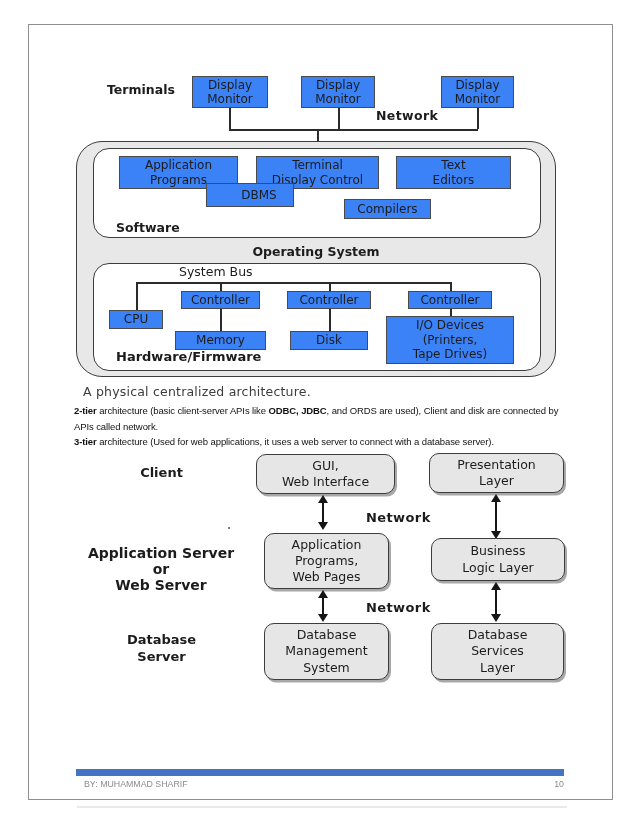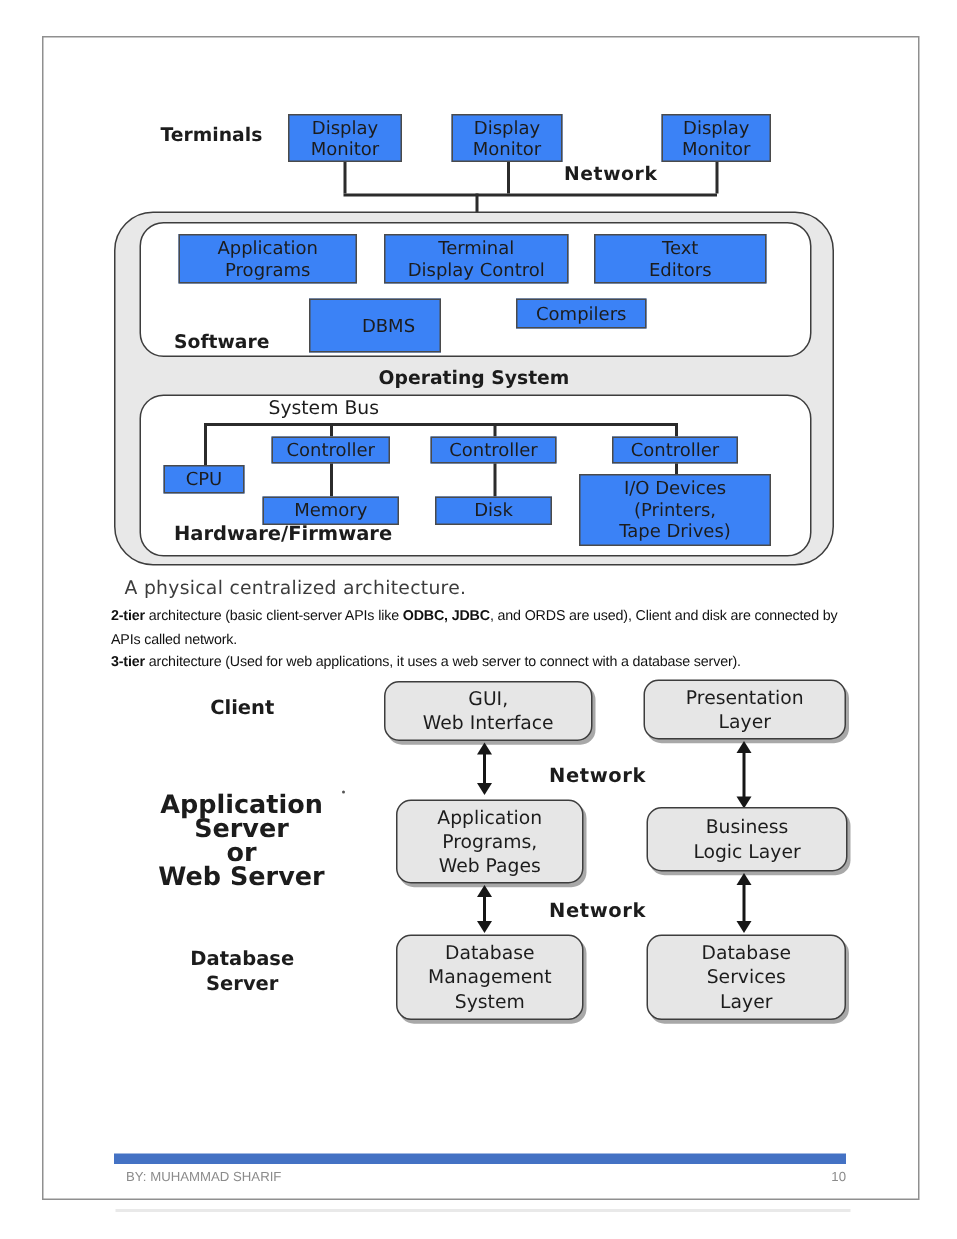--- a/index.html
+++ b/index.html
@@ -54,21 +54,21 @@
   <div class="dlab" style="left:347px;top:83px;letter-spacing:.4px;">Network</div>
 
   <div class="round" style="left:47px;top:116px;width:480px;height:236px;background:#e8e8e8;border-radius:26px;"></div>
   <div class="round" style="left:64px;top:123px;width:448px;height:90px;background:#fff;border-radius:16px;"></div>
   <div class="wbox" style="left:90px;top:131px;width:119px;height:33px;">Application
 Programs</div>
   <div class="wbox" style="left:227px;top:131px;width:123px;height:33px;">Terminal
 Display Control</div>
   <div class="wbox" style="left:367px;top:131px;width:115px;height:33px;">Text
 Editors</div>
-  <div class="wbox" style="left:177px;top:174px;width:88px;height:36px;padding-left:18px;">DBMS</div>
+  <div class="wbox" style="left:177px;top:158px;width:88px;height:24px;padding-left:18px;">DBMS</div>
   <div class="wbox" style="left:315px;top:174px;width:87px;height:20px;">Compilers</div>
   <div class="dlab" style="left:87px;top:195px;">Software</div>
   <div class="dlab ctr" style="left:47px;top:219px;width:480px;">Operating System</div>
 
   <div class="round" style="left:64px;top:238px;width:448px;height:108px;background:#fff;border-radius:16px;"></div>
   <div class="dlabr" style="left:150px;top:239px;">System Bus</div>
   <div class="lh" style="left:107px;top:257px;width:314px;"></div>
   <div class="lv" style="left:107px;top:257px;height:28px;"></div>
   <div class="lv" style="left:191px;top:257px;height:9px;"></div>
   <div class="lv" style="left:300px;top:257px;height:9px;"></div>
@@ -107,21 +107,21 @@
       <i class="sh"></i>
       <i class="hb"></i>
     </div>
   <div class="arr" style="left:461px;top:469px;height:45px;">
       <i class="ht"></i>
       <i class="sh"></i>
       <i class="hb"></i>
     </div>
   <div class="dlab" style="left:337px;top:485px;font-size:13px;letter-spacing:.4px;">Network</div>
 
-  <div class="dlab ctr" style="left:57px;top:504px;width:150px;font-size:17px;line-height:16px;">Application Server
+  <div class="dlab ctr" style="left:57px;top:520px;width:150px;font-size:14px;line-height:16px;">Application Server
 or
 Web Server</div>
   <div class="gbox" style="left:235px;top:508px;width:125px;height:56px;">Application
 Programs,
 Web Pages</div>
   <div class="gbox" style="left:402px;top:513px;width:134px;height:43px;">Business
 Logic Layer</div>
 
   <div class="arr" style="left:288px;top:565px;height:32px;">
       <i class="ht"></i>

